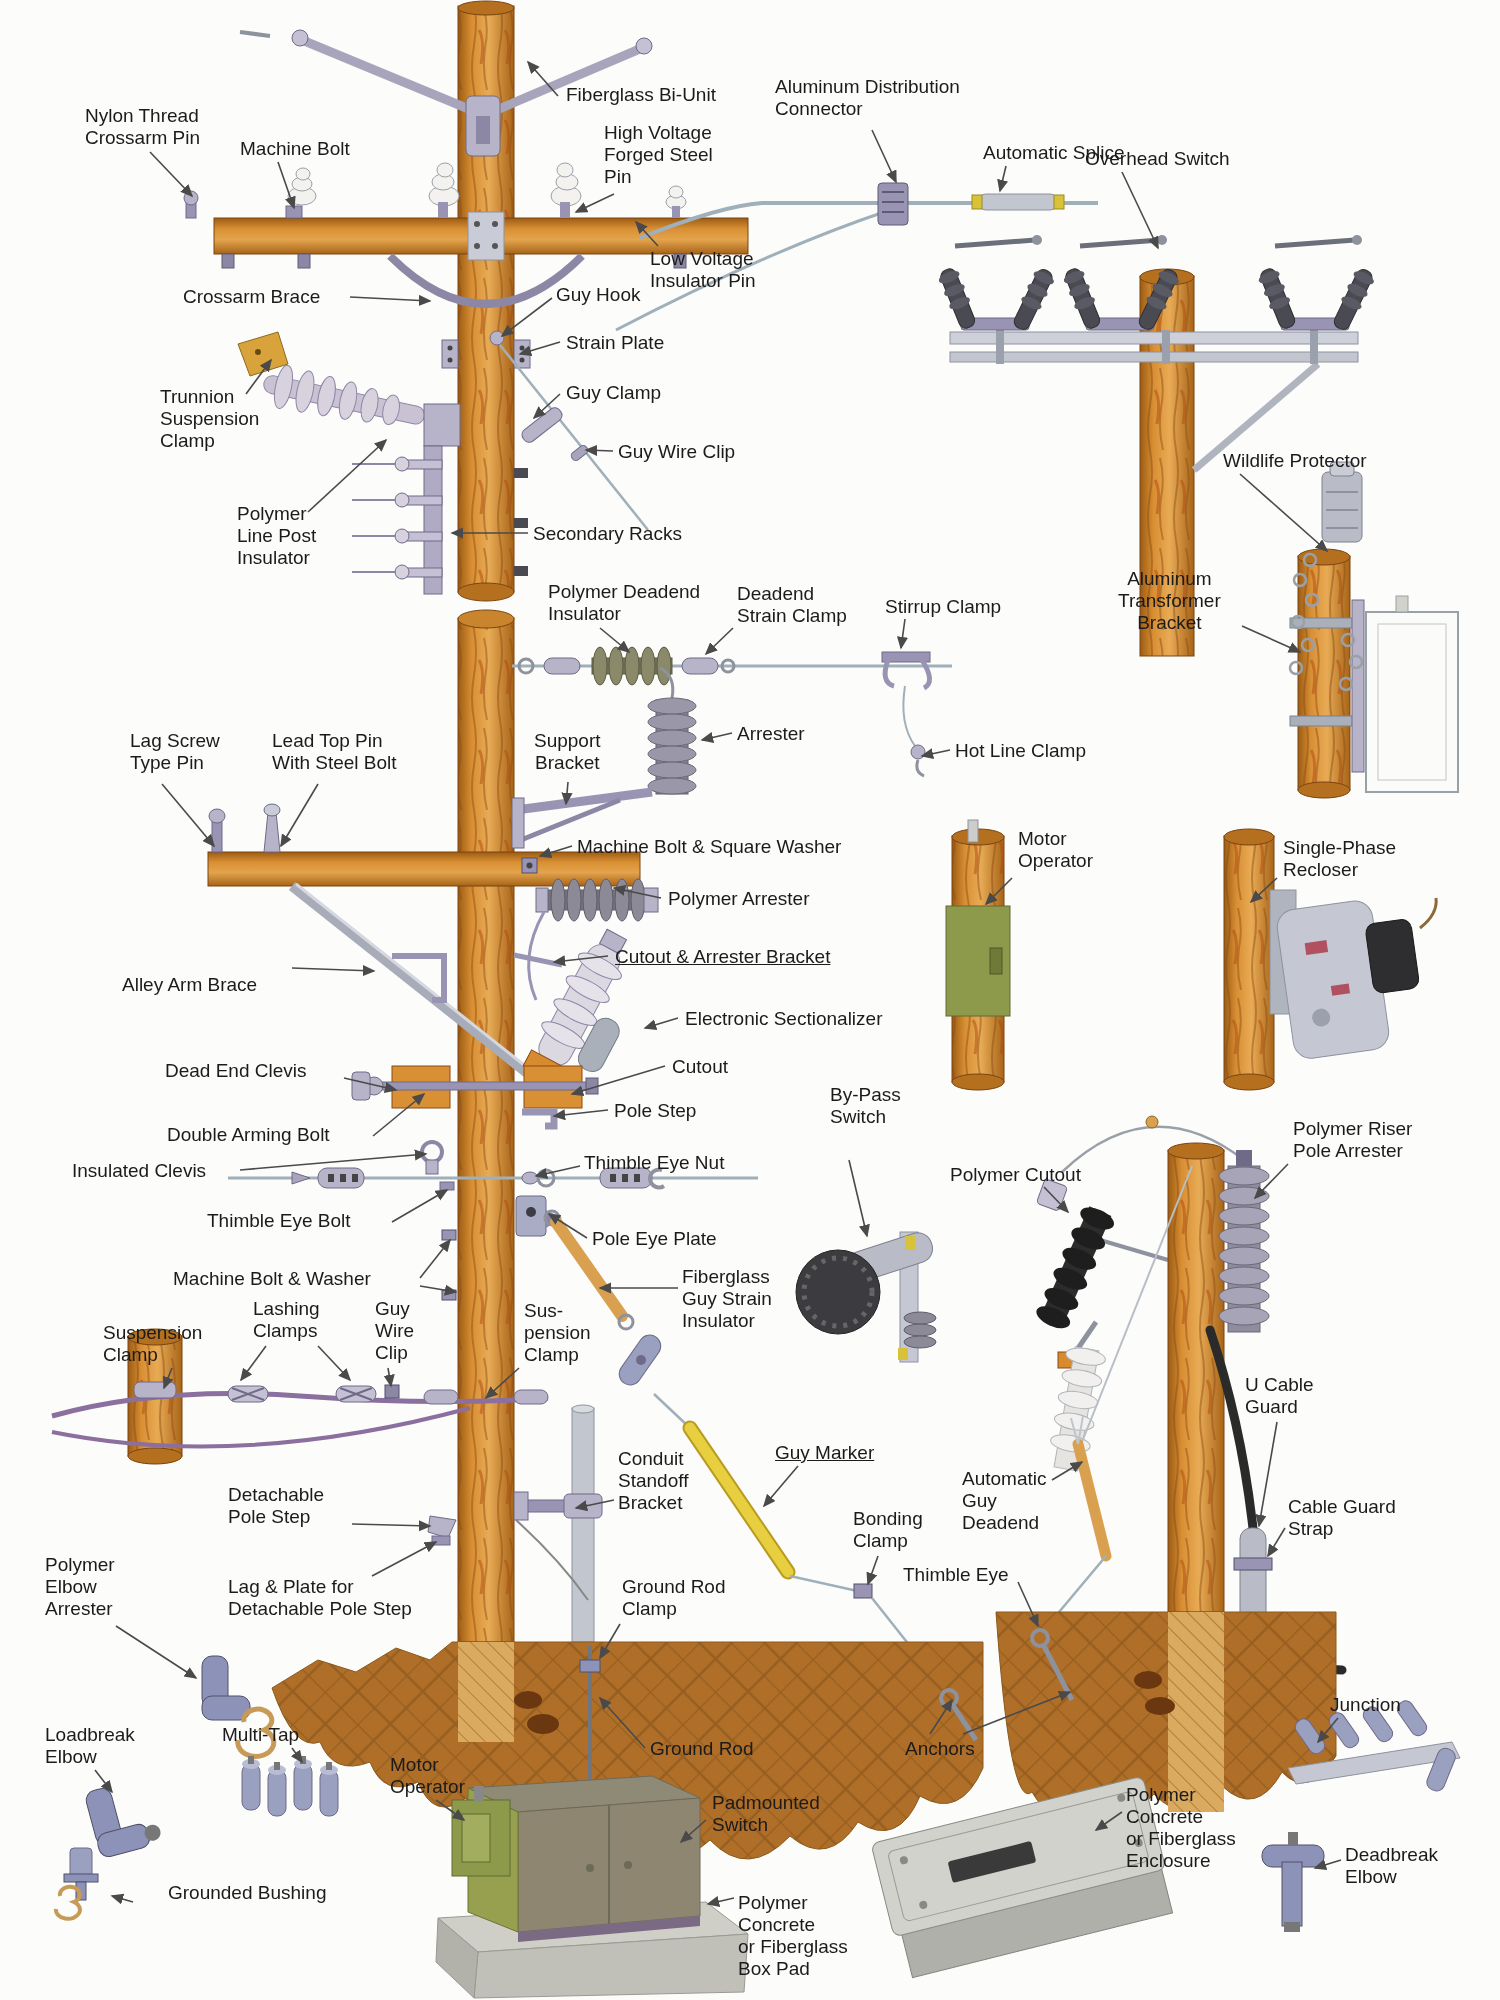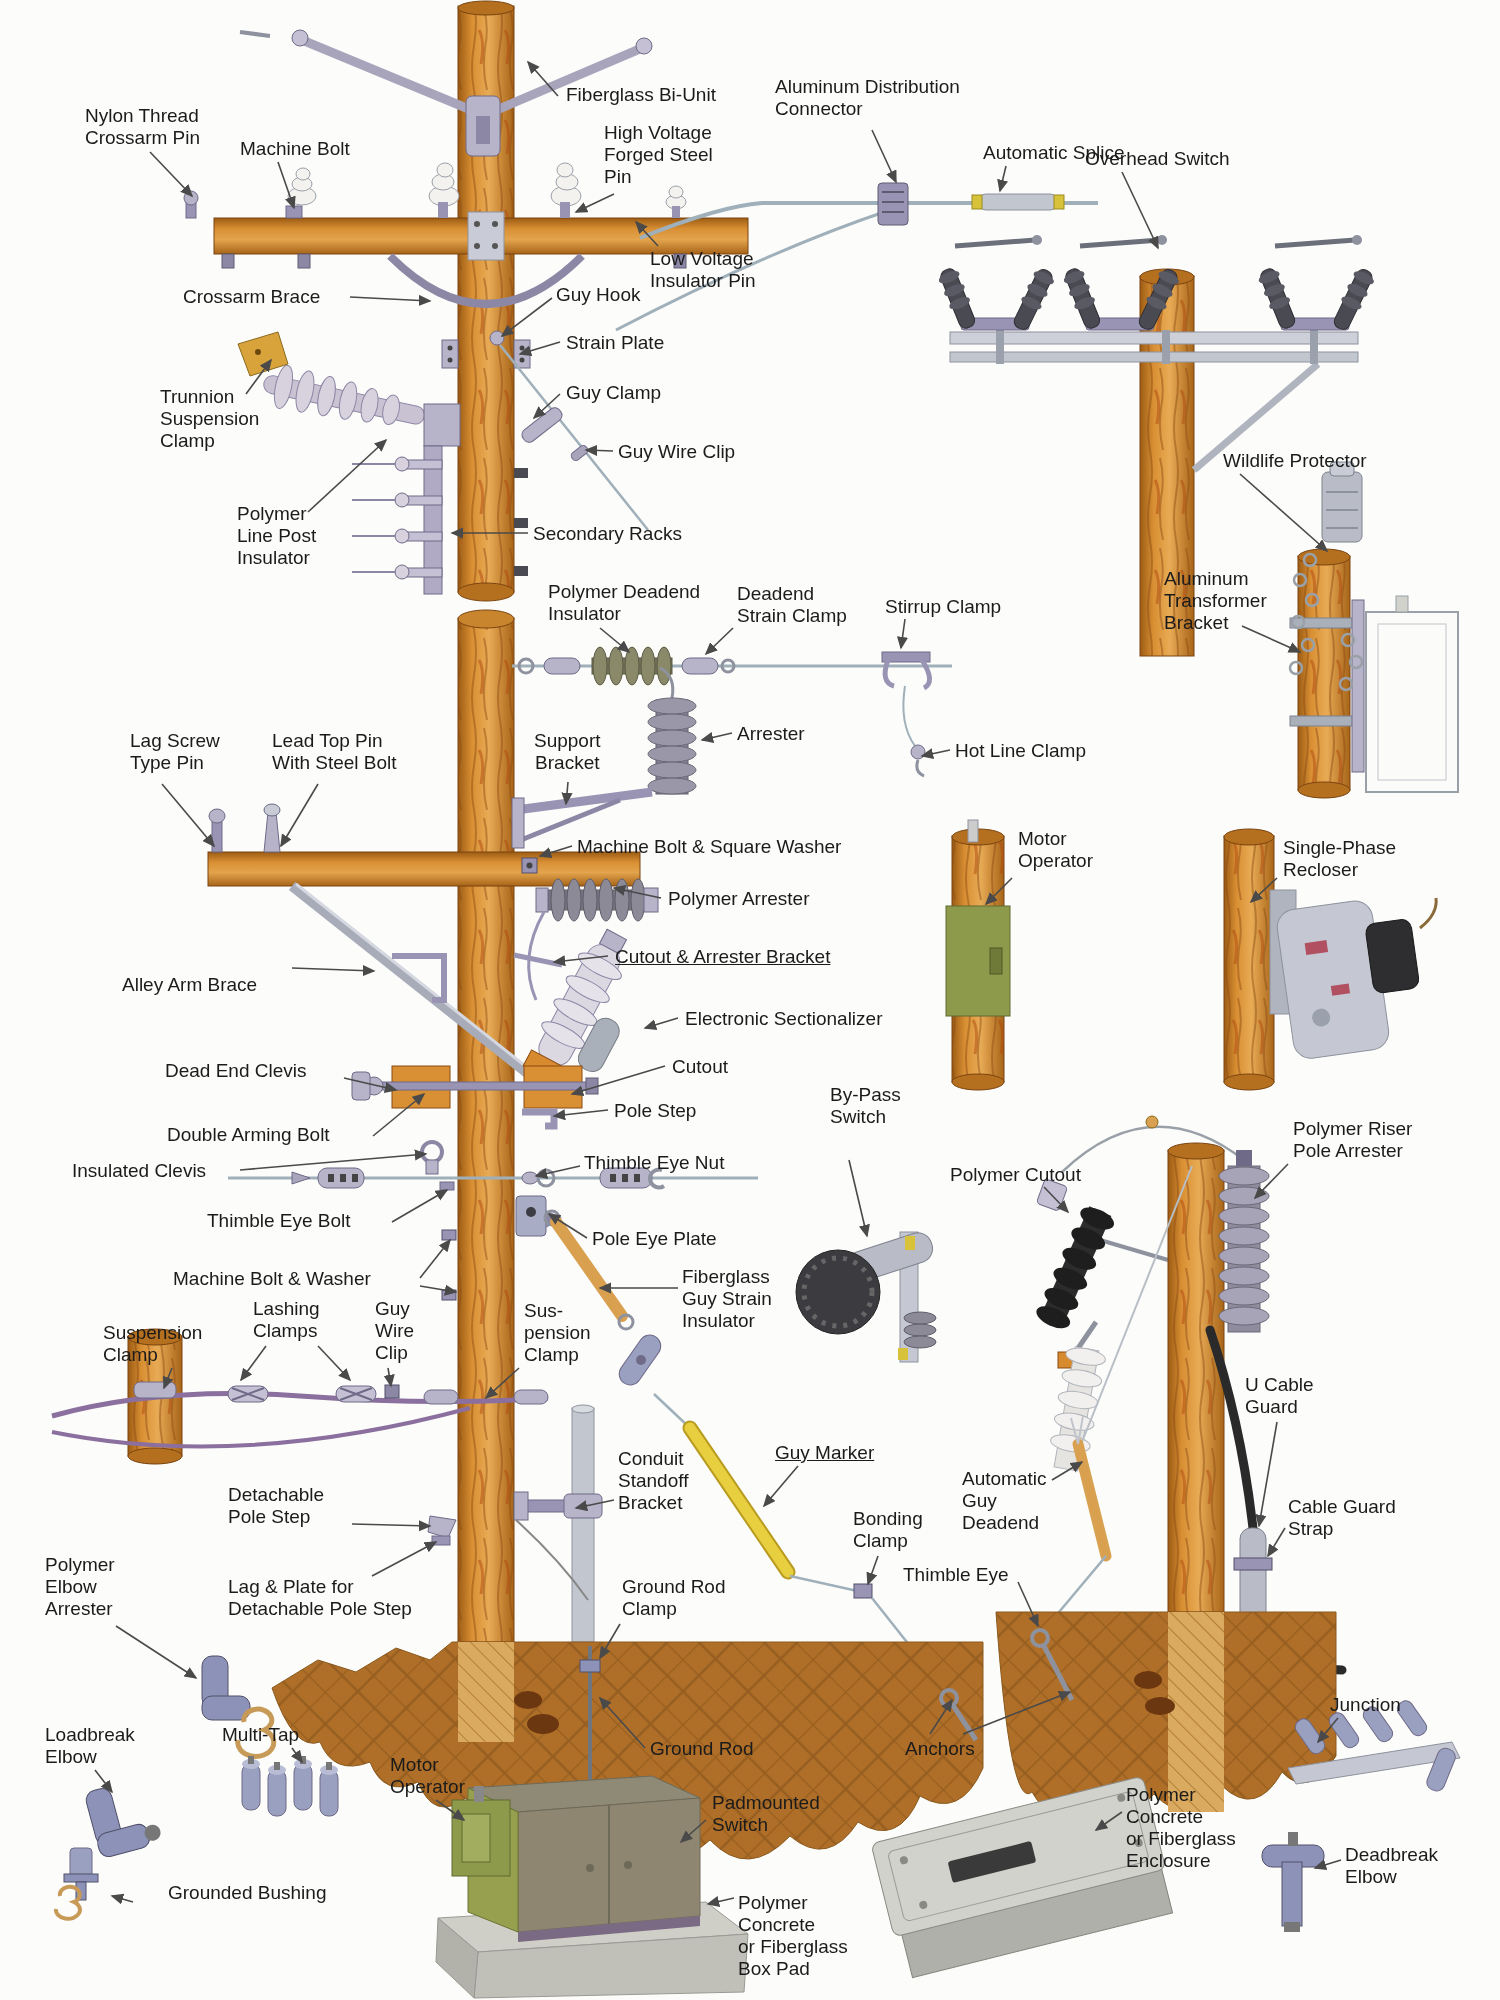--- a/index.html
+++ b/index.html
@@ -696,21 +696,21 @@
 Line Post
 Insulator</div>
       <div class="lbl" style="left: 533px; top: 523px;">Secondary Racks</div>
       <div class="lbl" style="left: 533px; top: 581px; margin-left: 15px;">Polymer Deadend
 Insulator</div>
       <div class="lbl" style="left: 737px; top: 583px;">Deadend
 Strain Clamp</div>
       <div class="lbl" style="left: 885px; top: 596px;">Stirrup Clamp</div>
       <div class="lbl" style="left: 955px; top: 740px;">Hot Line Clamp</div>
       <div class="lbl" style="left: 1223px; top: 450px;">Wildlife Protector</div>
-      <div class="lbl" style="left: 1164px; top: 568px;">Aluminum
+      <div class="lbl" style="left: 1118px; top: 568px; text-align: center;">Aluminum
 Transformer
 Bracket</div>
       <div class="lbl" style="left: 130px; top: 730px;">Lag Screw
 Type Pin</div>
       <div class="lbl" style="left: 272px; top: 730px;">Lead Top Pin
 With Steel Bolt</div>
       <div class="lbl" style="left: 534px; top: 730px; text-align: center;">Support
 Bracket</div>
       <div class="lbl" style="left: 737px; top: 723px;">Arrester</div>
       <div class="lbl" style="left: 577px; top: 836px;">Machine Bolt &amp; Square Washer</div>

